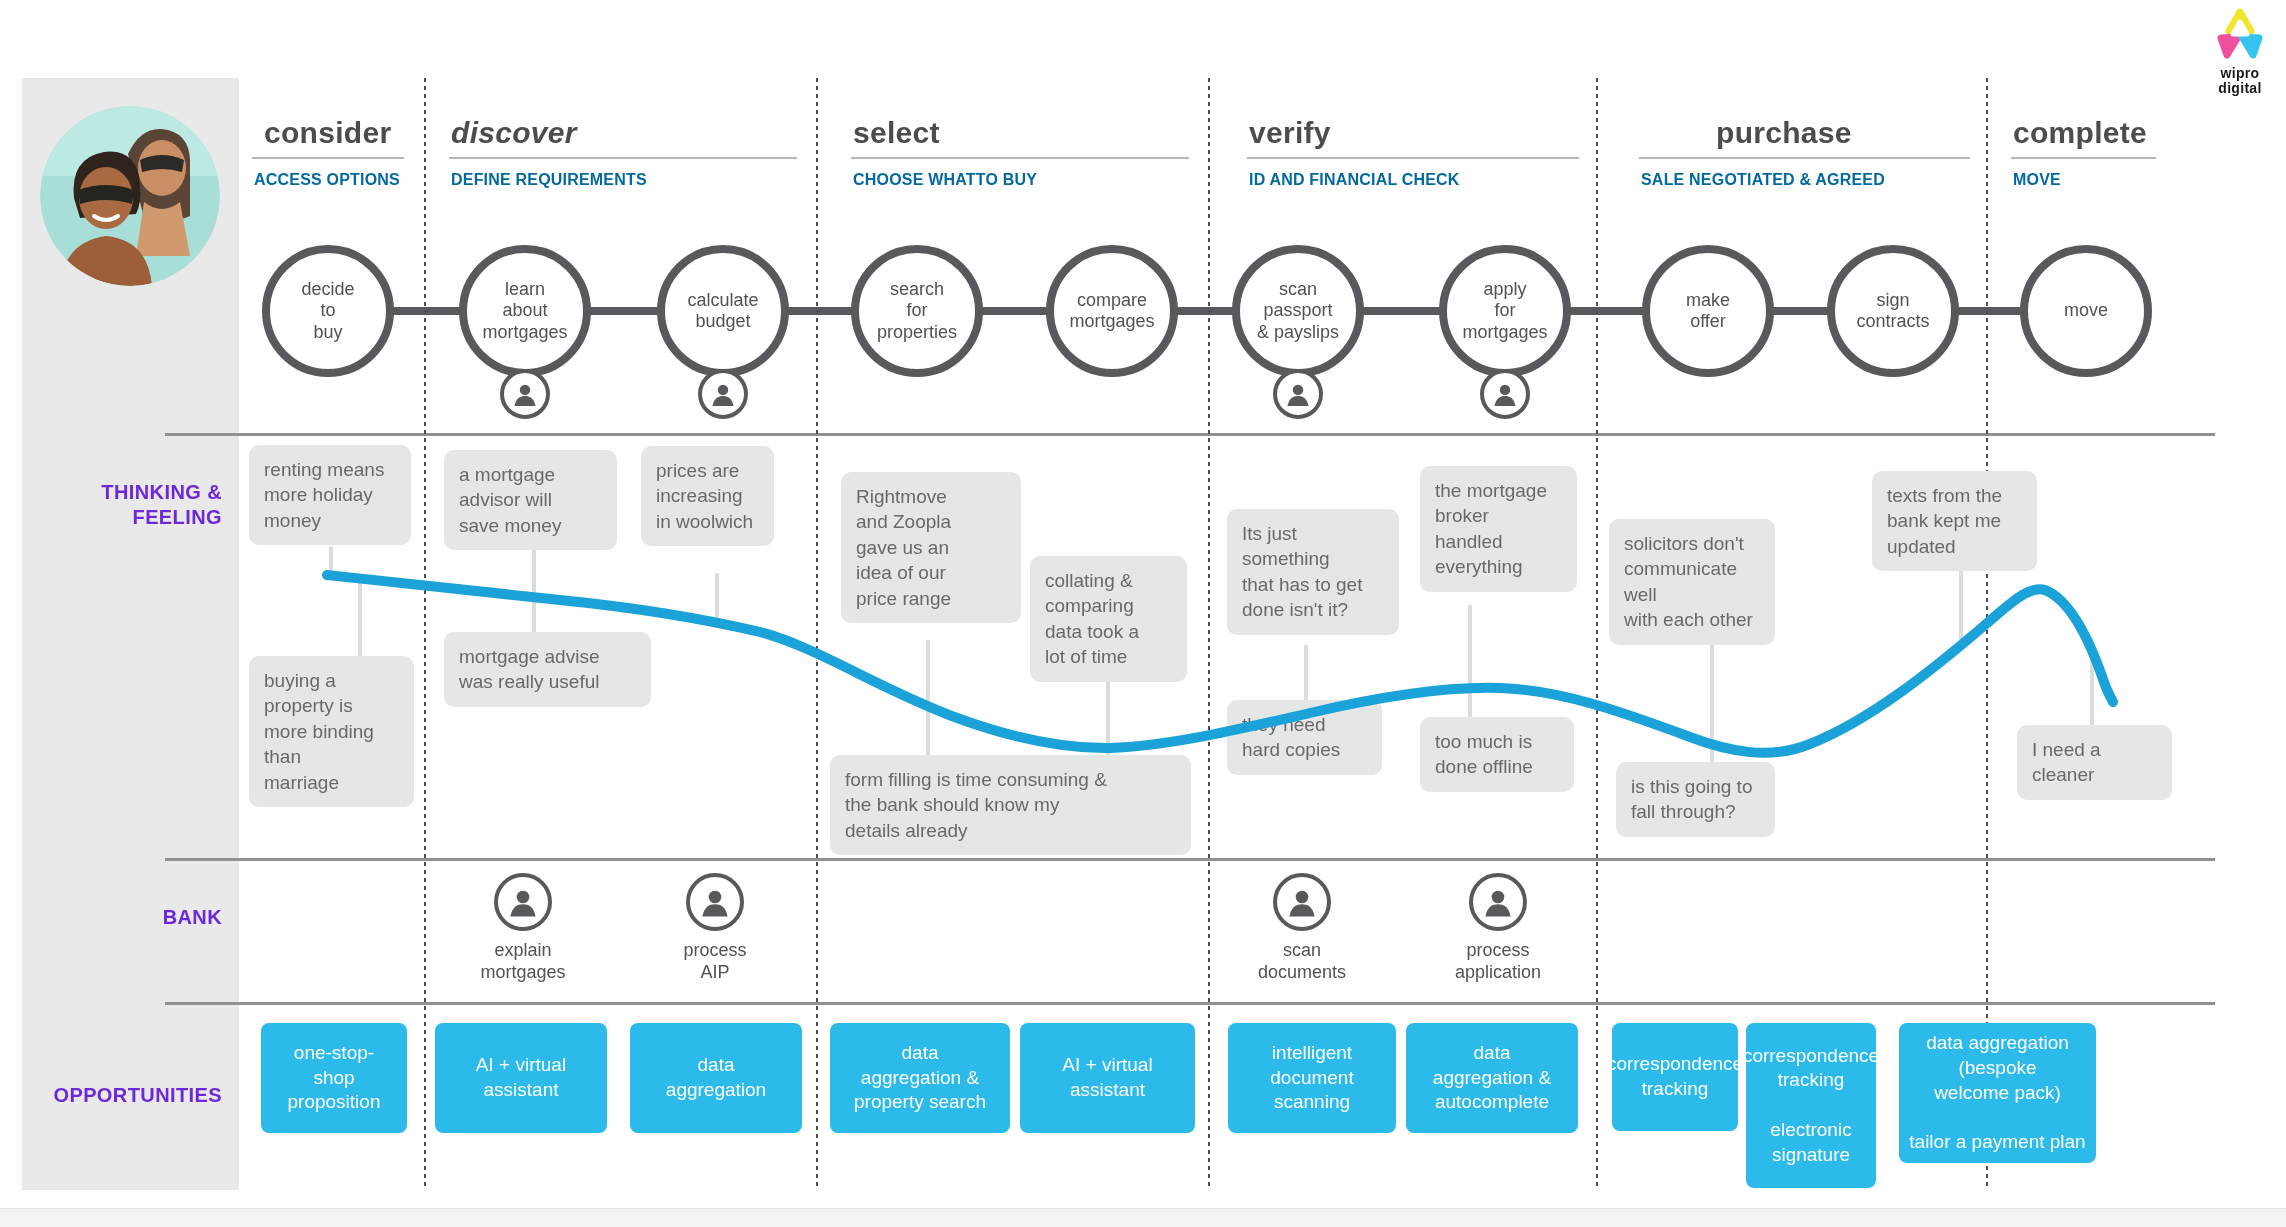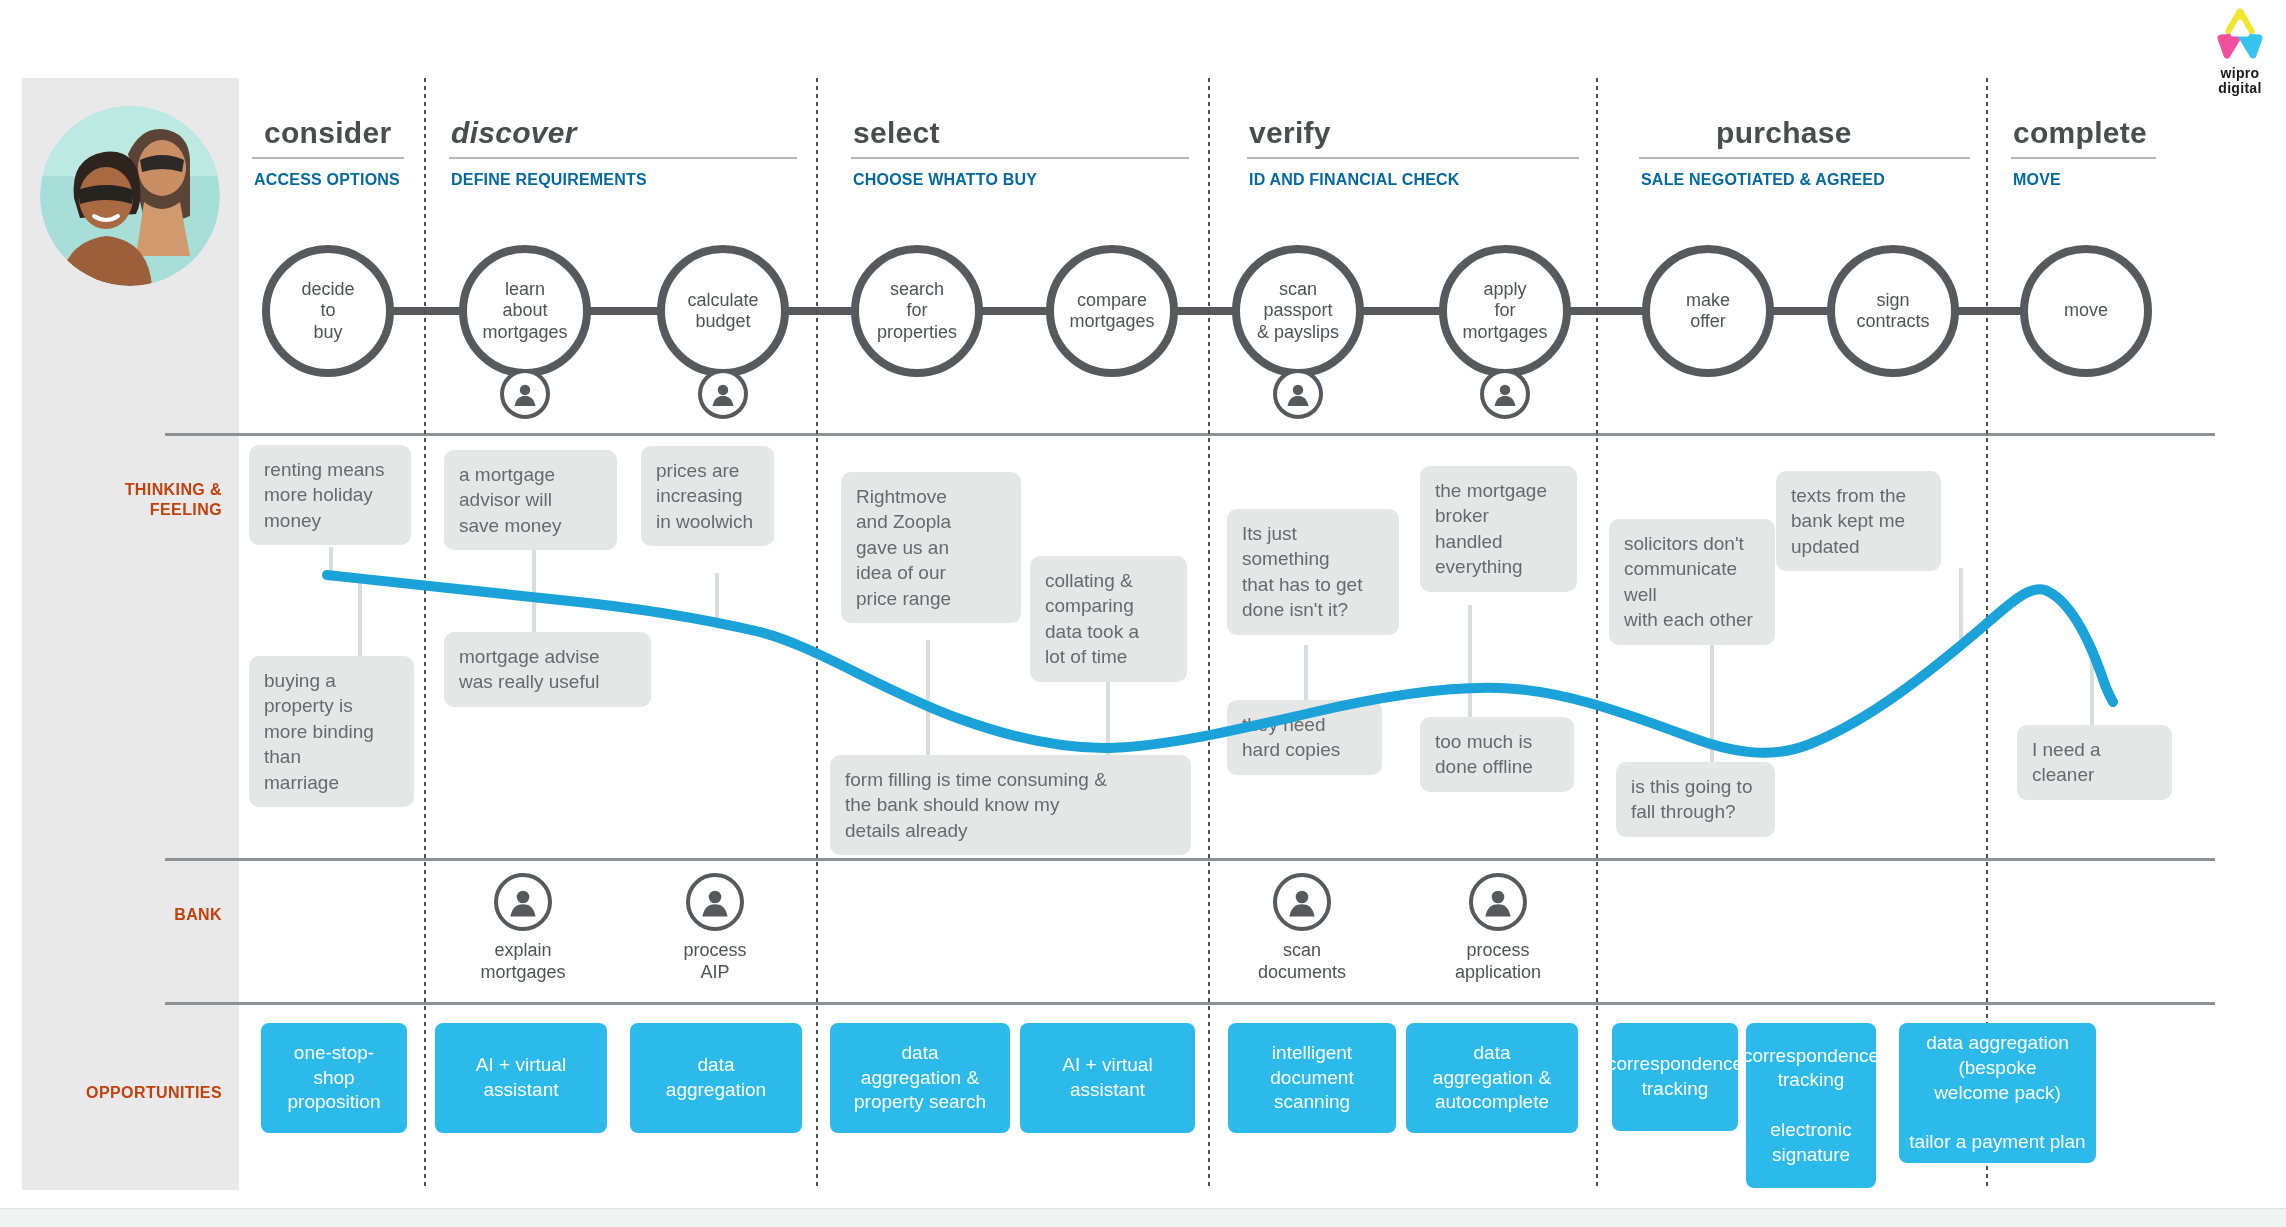--- a/index.html
+++ b/index.html
@@ -2,22 +2,22 @@
 <html><head>
 <meta charset="utf-8">
 <style>
   html,body{margin:0;padding:0;background:#ffffff;}
   body{font-family:"Liberation Sans", sans-serif; -webkit-font-smoothing:antialiased;}
   #canvas{position:relative;width:2286px;height:1227px;background:#ffffff;overflow:hidden;}
 
   
   .sidebar{position:absolute;left:22px;top:78px;width:217px;height:1112px;background:#e9e9e9;}
   .avatar{position:absolute;left:40px;top:106px;width:180px;height:180px;border-radius:50%;overflow:hidden;}
-  .row-label{position:absolute;left:50px;width:172px;text-align:right;font-size:16px;font-weight:bold;
-             color:#c2410c;letter-spacing:.4px;line-height:1.25;}
+  .row-label{position:absolute;left:50px;width:172px;text-align:right;font-size:20px;font-weight:bold;
+             color:#6d28d9;letter-spacing:.4px;line-height:1.25;}
 
   
   .stage-name{position:absolute;top:116px;font-size:30px;font-weight:bold;color:#4b4c4e;letter-spacing:.3px;}
   .stage-underline{position:absolute;top:157px;height:2px;background:#b4b6b8;}
   .stage-kicker{position:absolute;top:171px;font-size:16px;font-weight:bold;color:#0369a1;letter-spacing:.2px;}
   .divider{position:absolute;top:78px;width:2px;height:1112px;
            background:repeating-linear-gradient(to bottom,#4d4e50 0 4px,transparent 4px 8px);}
 
   
   .hline{position:absolute;left:165px;width:2050px;height:3px;background:#8f9193;}
@@ -169,21 +169,21 @@
 broker
 handled
 everything</div>
       <div class="thought" style="left: 1227px; top: 700px; width: 125px;">they need
 hard copies</div>
       <div class="thought" style="left: 1420px; top: 717px; width: 124px;">too much is
 done offline</div>
       <div class="thought" style="left: 1609px; top: 519px; width: 136px;">solicitors don't
 communicate well
 with each other</div>
-      <div class="thought" style="left: 1776px; top: 471px; width: 135px;">texts from the
+      <div class="thought" style="left: 1872px; top: 471px; width: 135px;">texts from the
 bank kept me
 updated</div>
       <div class="thought" style="left: 1616px; top: 762px; width: 129px;">is this going to
 fall through?</div>
       <div class="thought" style="left: 2017px; top: 725px; width: 125px;">I need a
 cleaner</div>
       <div class="step-circle" style="left: 262px;">
         <div class="step-label">decide
 to
 buy</div>

